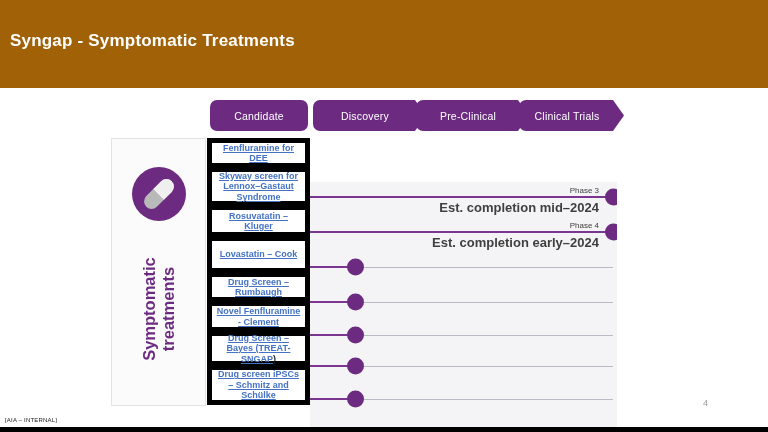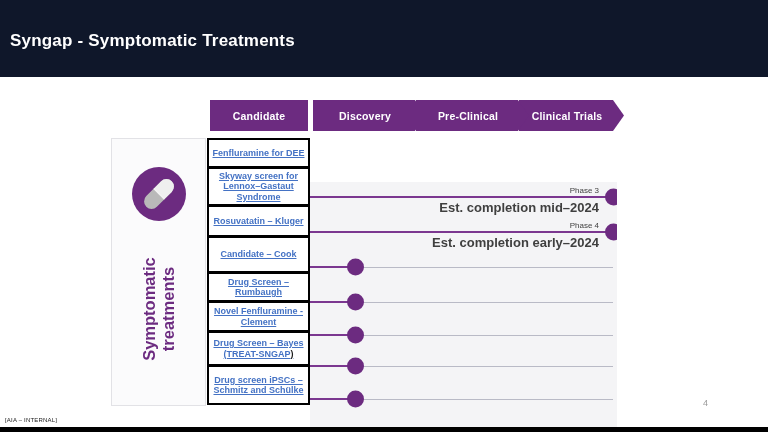--- a/index.html
+++ b/index.html
@@ -1,45 +1,45 @@
 <!DOCTYPE html>
 <html><head>
 <meta charset="utf-8">
 <style>
   html,body{margin:0;padding:0;background:#888;}
   .slide{
     position:relative;width:768px;height:432px;background:#ffffff;overflow:hidden;
     font-family:"Liberation Sans", sans-serif;
   }
   
-  .hdr{position:absolute;left:0;top:0;width:768px;height:77px;background:#0f172a;}
+  .hdr{position:absolute;left:0;top:0;width:768px;height:88px;background:#a16207;}
   .hdr-title{position:absolute;left:10px;top:31px;color:#fff;font-size:17px;font-weight:600;letter-spacing:.2px;}
   
   .footbar{position:absolute;left:0;bottom:0;width:768px;height:5px;background:#000;}
   .foot-tag{position:absolute;left:5px;top:417px;font-size:6px;color:#1a1a1a;letter-spacing:.2px;}
   .page-num{position:absolute;left:703px;top:398px;font-size:9px;color:#999;}
   
   .stage{position:absolute;top:100px;height:31px;background:#6C2B80;color:#fff;
          display:flex;align-items:center;justify-content:center;
-         font-size:10.5px;font-weight:bold;letter-spacing:.2px;}
+         font-size:10.5px;font-weight:normal;letter-spacing:.2px;border-radius:7px;}
   .stage.arrow{clip-path:polygon(0 0, calc(100% - 11px) 0, 100% 50%, calc(100% - 11px) 100%, 0 100%);padding-right:9px;}
   .st0{left:210px;width:98px;}
   .st1{left:313px;width:104px;}
   .st2{left:416px;width:104px;}
   .st3{left:519px;width:96px;}
   
   .cat-panel{position:absolute;left:111px;top:138px;width:95px;height:268px;
              background:#fbfbfc;border:1px solid #e2e2e6;box-sizing:border-box;}
   .cat-circle{position:absolute;left:20px;top:28px;width:54px;height:54px;}
   .cat-label{position:absolute;left:50%;top:170px;width:150px;
              transform:translate(-50%,-50%) rotate(-90deg);
              text-align:center;color:#6C2B80;font-size:16.5px;font-weight:bold;line-height:19px;}
   
   .cand-col{position:absolute;left:207px;top:138px;width:103px;}
-  .cand-cell{box-sizing:border-box;width:103px;background:#fff;border:2px solid #000000;margin-top:-1px;
+  .cand-cell{box-sizing:border-box;width:103px;background:#fff;border:5px solid #000000;margin-top:-1px;
              display:flex;align-items:center;justify-content:center;text-align:center;
              padding:0 3px;}
   .cand-cell:first-child{margin-top:0;}
   .cand-link{color:#4472C4;font-size:9px;font-weight:bold;line-height:10.5px;text-decoration:underline;cursor:pointer;}
   .cand-suffix{color:#1a1a1a;font-size:9px;font-weight:bold;text-decoration:none;}
   
   .h0{height:30px}.h1{height:39px}.h2{height:32px}.h3{height:37px}
   .h4{height:30px}.h5{height:31px}.h6{height:35px}.h7{height:40px}
   
   .chart{position:absolute;left:310px;top:138px;width:307px;height:264px;background:#f4f4f6;overflow:hidden;margin-top:44px;}
@@ -90,21 +90,21 @@
     <div class="cand-cell h0">
       <span class="cand-link">Fenfluramine for DEE</span>
       </div>
     <div class="cand-cell h1">
       <span class="cand-link">Skyway screen for Lennox–Gastaut Syndrome</span>
       </div>
     <div class="cand-cell h2">
       <span class="cand-link">Rosuvatatin – Kluger</span>
       </div>
     <div class="cand-cell h3">
-      <span class="cand-link">Candidate – Cook</span>
+      <span class="cand-link">Lovastatin – Cook</span>
       </div>
     <div class="cand-cell h4">
       <span class="cand-link">Drug Screen – Rumbaugh</span>
       </div>
     <div class="cand-cell h5">
       <span class="cand-link">Novel Fenfluramine - Clement</span>
       </div>
     <div class="cand-cell h6">
       <span class="cand-link"><span>Drug Screen – Bayes (TREAT-SNGAP</span><span class="cand-suffix">)</span></span>
       </div>

